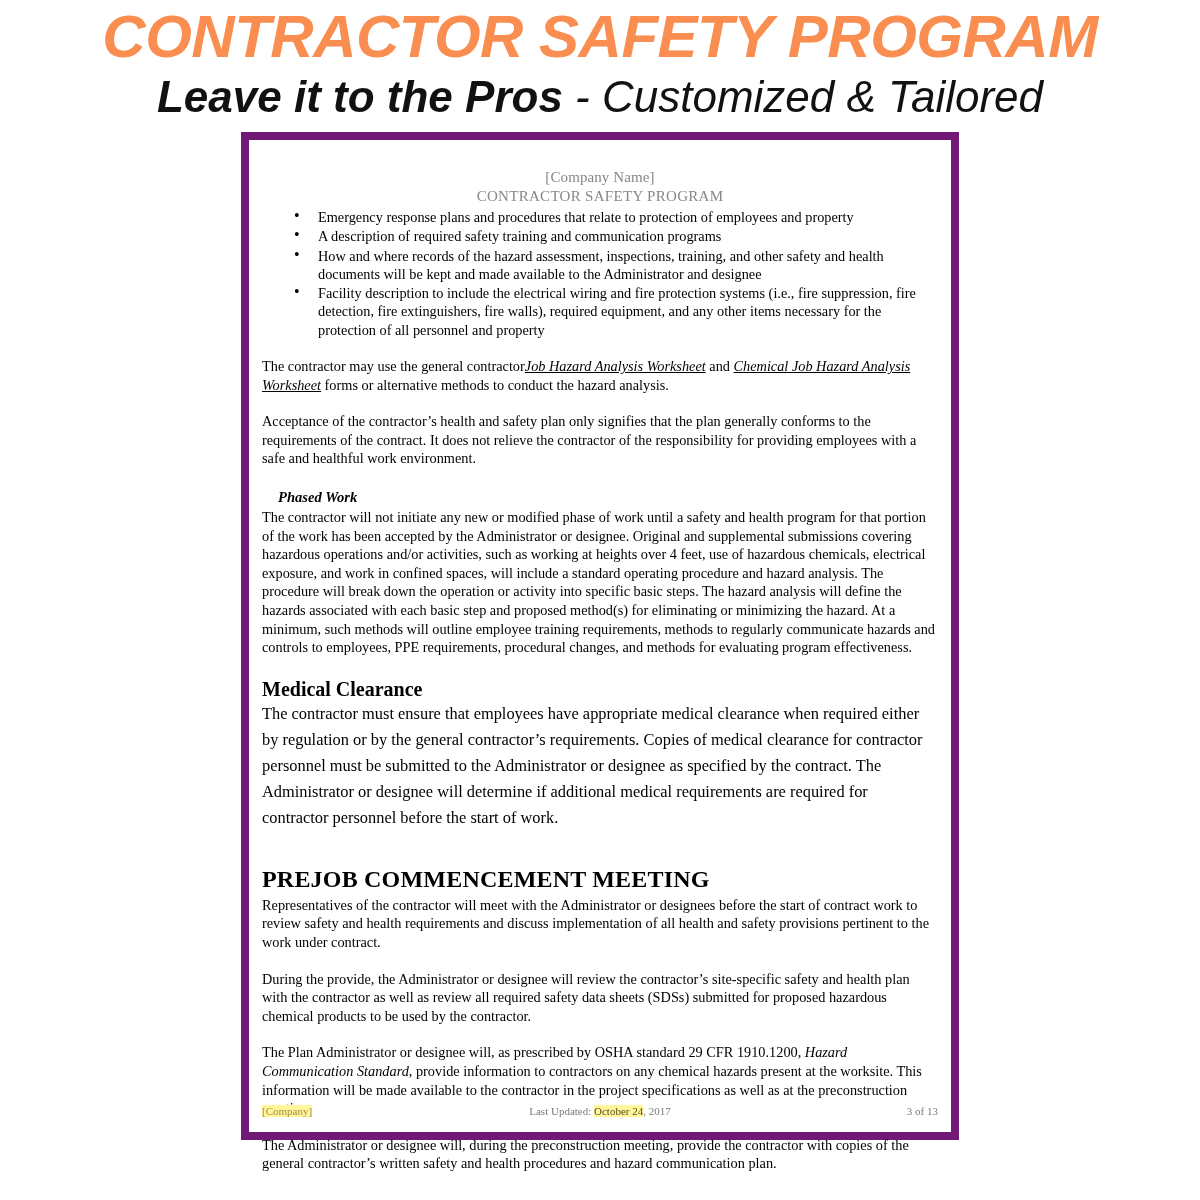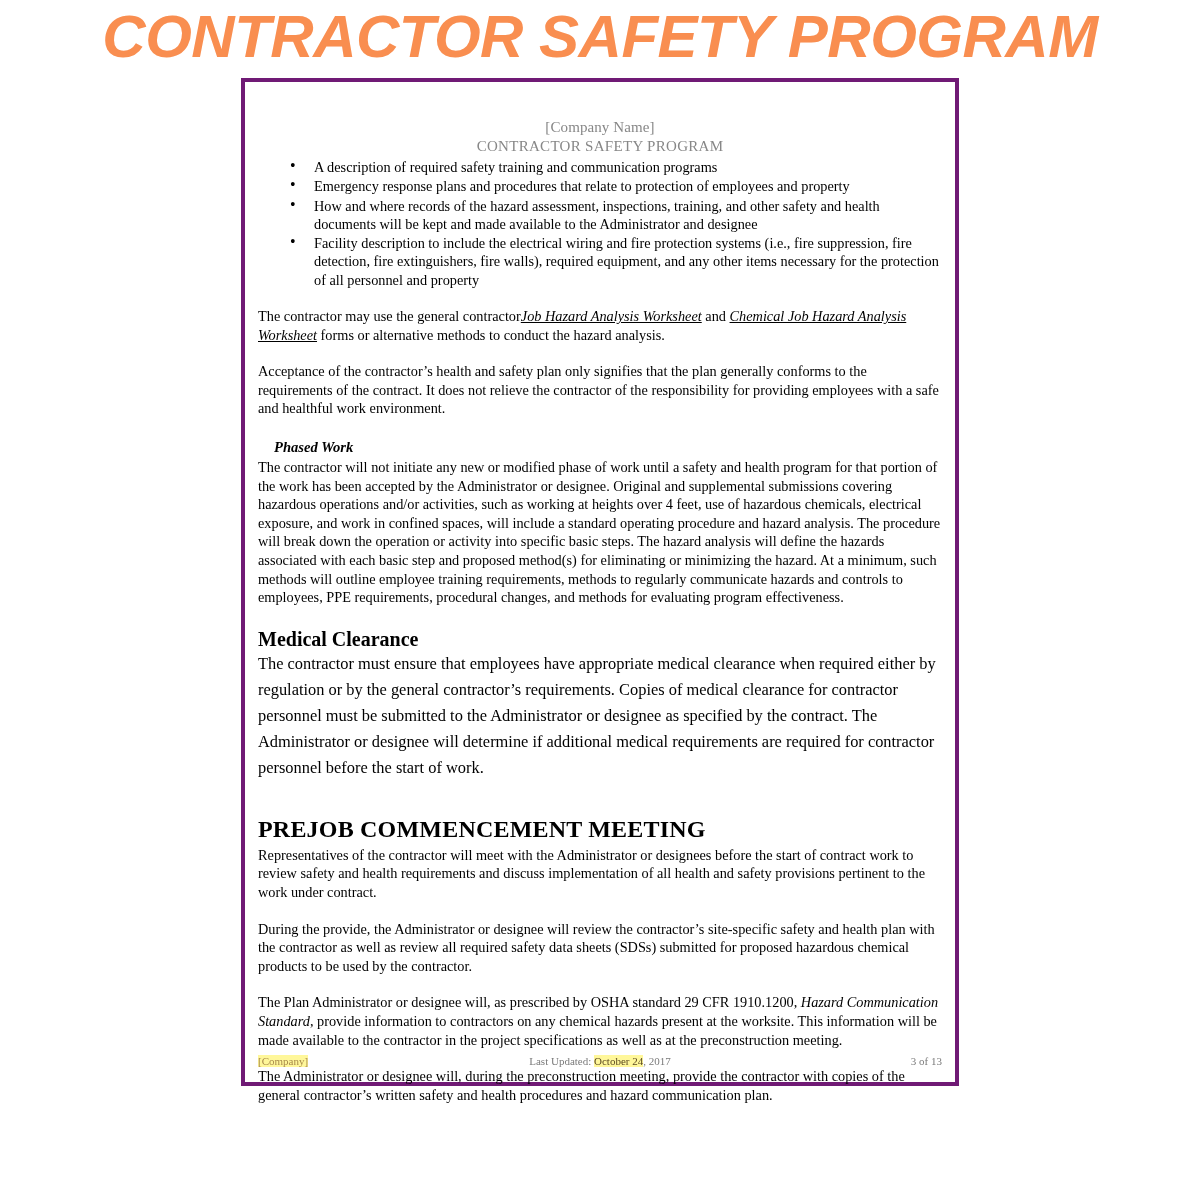--- a/index.html
+++ b/index.html
@@ -56,23 +56,23 @@
   .page-wrap {
     width: 1200px;
     display: flex;
     justify-content: center;
     margin-top: 8px;
   }
   .doc-page {
     width: 718px;
     height: 1008px;
     background: #ffffff;
-    border: 4px solid #701a75;
+    border: 8px solid #701a75;
     box-sizing: border-box;
-    padding: 36px 13px 0 13px;
+    padding: 28px 13px 0 13px;
     position: relative;
     color: #000000;
   }
 
   .doc-header {
     text-align: center;
     color: #878787;
     font-size: 15px;
     line-height: 19px;
     letter-spacing: 0.1px;
@@ -178,33 +178,36 @@
   }
   .date-token {
     color: #5c4a22;
   }
 </style>
 </head>
 <body>
 
 <div class="banner">
   <div class="banner-title">CONTRACTOR SAFETY PROGRAM</div>
+  <div class="banner-subtitle">
+    <span class="banner-sub-strong">Leave it to the Pros</span><span class="banner-sub-light"> - Customized &amp; Tailored</span>
+  </div>
 </div>
 
 <div class="page-wrap">
   <div class="doc-page">
 
     <div class="doc-header">
       <div>[Company Name]</div>
       <div class="doc-header-line2">CONTRACTOR SAFETY PROGRAM</div>
     </div>
 
     <ul class="bullets">
+      <li>Emergency response plans and procedures that relate to protection of employees and property</li>
       <li>A description of required safety training and communication programs</li>
-      <li>Emergency response plans and procedures that relate to protection of employees and property</li>
       <li>How and where records of the hazard assessment, inspections, training, and other safety and health documents will be kept and made available to the Administrator and designee</li>
       <li>Facility description to include the electrical wiring and fire protection systems (i.e., fire suppression, fire detection, fire extinguishers, fire walls), required equipment, and any other items necessary for the protection of all personnel and property</li>
     </ul>
 
     <p class="body"><span>The contractor may use the general contractor</span><span class="u-ital">Job Hazard Analysis Worksheet</span><span> and </span><span class="u-ital">Chemical Job Hazard Analysis Worksheet</span><span> forms or alternative methods to conduct the hazard analysis.</span></p>
 
     <p class="body">Acceptance of the contractor’s health and safety plan only signifies that the plan generally conforms to the requirements of the contract. It does not relieve the contractor of the responsibility for providing employees with a safe and healthful work environment.</p>
 
     <p class="h-sub-ital">Phased Work</p>
     <p class="body tight">The contractor will not initiate any new or modified phase of work until a safety and health program for that portion of the work has been accepted by the Administrator or designee. Original and supplemental submissions covering hazardous operations and/or activities, such as working at heights over 4 feet, use of hazardous chemicals, electrical exposure, and work in confined spaces, will include a standard operating procedure and hazard analysis. The procedure will break down the operation or activity into specific basic steps. The hazard analysis will define the hazards associated with each basic step and proposed method(s) for eliminating or minimizing the hazard. At a minimum, such methods will outline employee training requirements, methods to regularly communicate hazards and controls to employees, PPE requirements, procedural changes, and methods for evaluating program effectiveness.</p>

